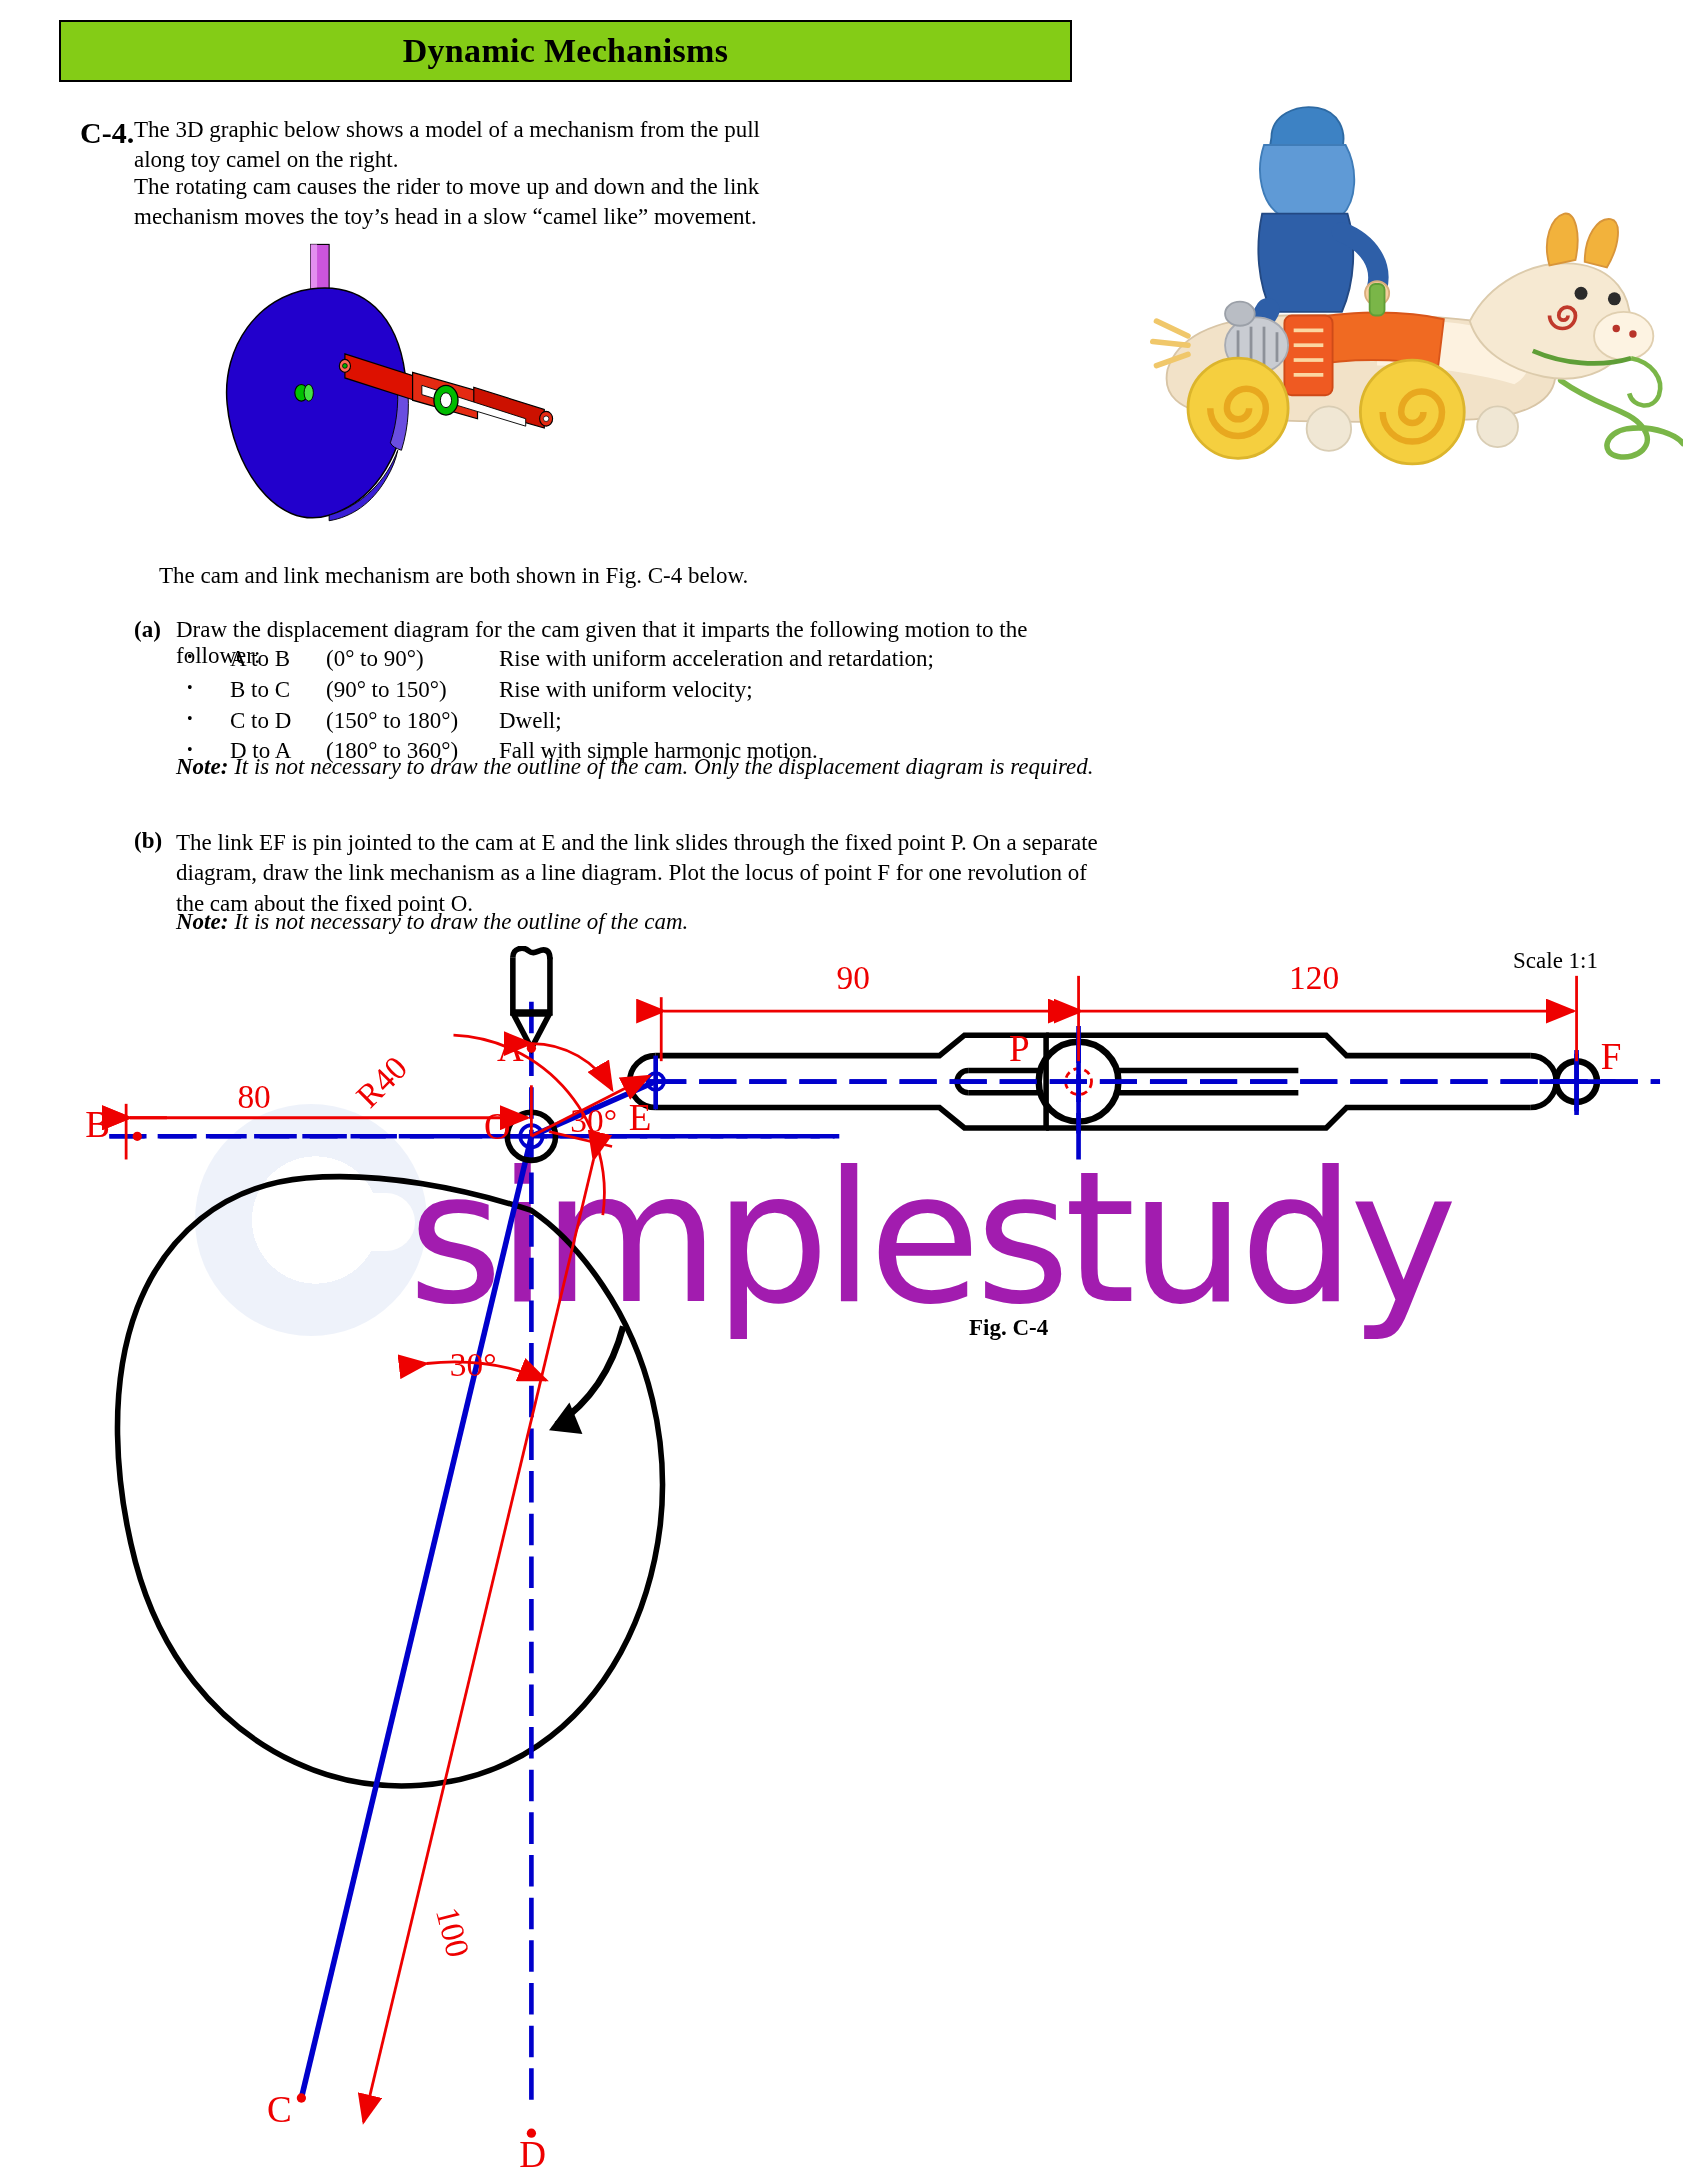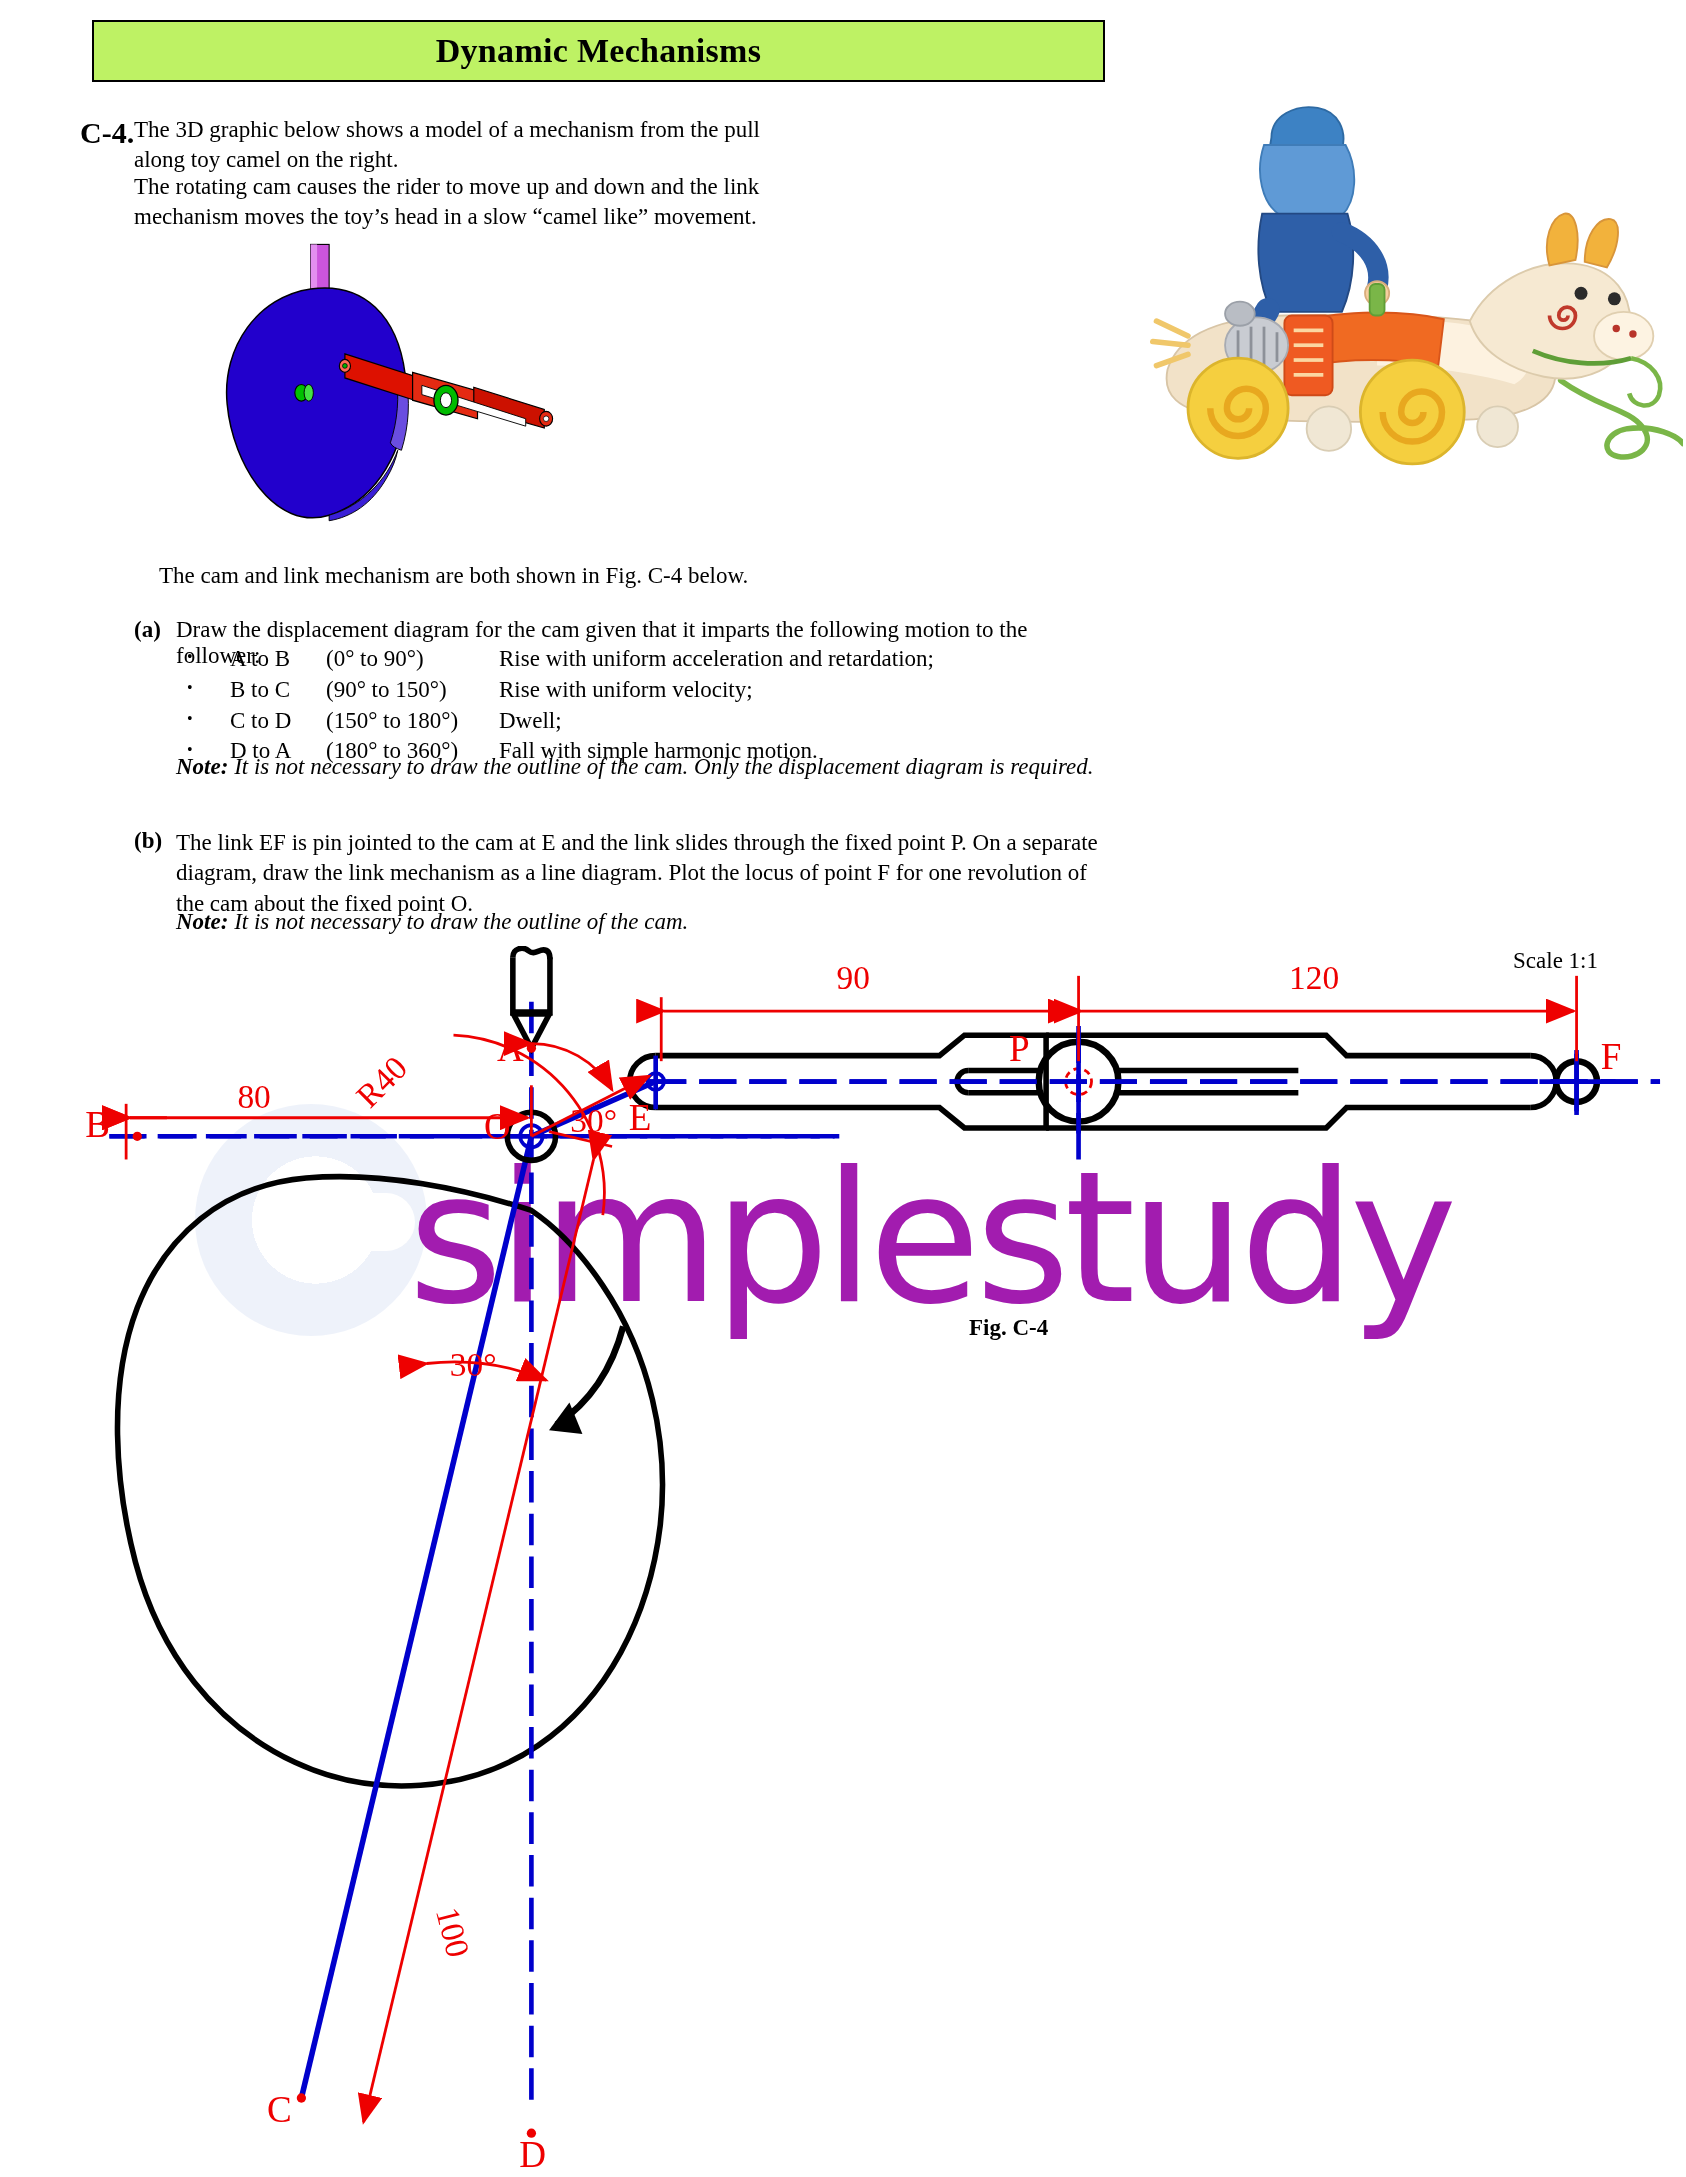--- a/index.html
+++ b/index.html
@@ -28,22 +28,22 @@
       radial-gradient(circle at 52% 50%, #ffffff 0 38%, #eef2fa 38% 100%);
   }
   .wm-mark::after{
     content:"";position:absolute;left:109px;top:89px;width:111px;height:58px;
     background:#ffffff;border-radius:0 37px 37px 0;
   }
 
   
   .title-banner{
     position:absolute;left:59px;top:20.4px;width:1009px;height:58px;
-    background:#bef264;border:2.8px solid #000;
-    display:flex;align-items:center;justify-content:center;z-index:3;margin-left:33px;
+    background:#84cc16;border:2.8px solid #000;
+    display:flex;align-items:center;justify-content:center;z-index:3;
   }
   .title-banner .t{
     font-size:34px;font-weight:bold;letter-spacing:0.3px;
   }
 
   
   .qnum{
     position:absolute;left:80px;top:116px;font-size:30px;font-weight:bold;z-index:3;text-align:center;
   }
   .para{

